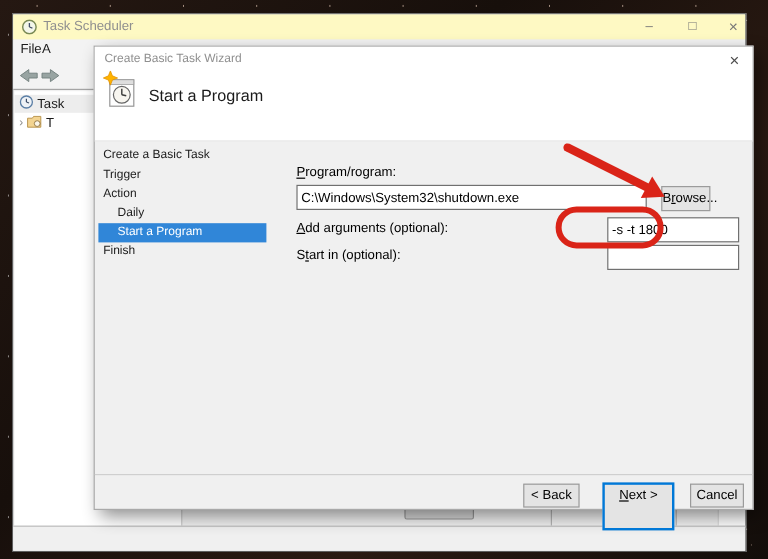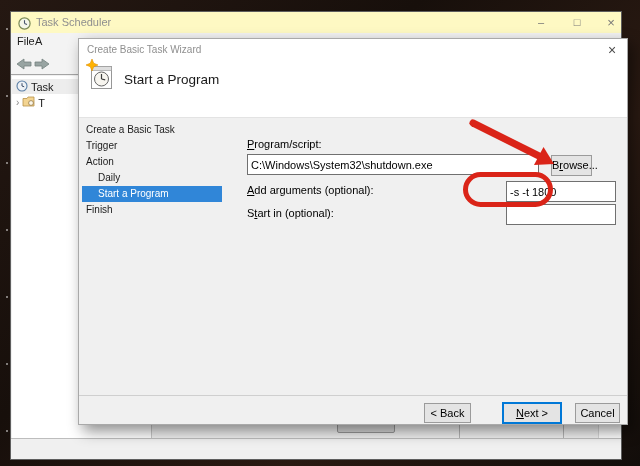--- a/index.html
+++ b/index.html
@@ -60,22 +60,22 @@
   .side-item.active { background:var(--selection_blue); color:#fff; }
   .flabel { position:absolute; font-size:11px; color:#000; }
   .u { text-decoration:underline; }
   .field { position:absolute; height:21px; border:1px solid #707070; background:#fff;
     font-family:"Liberation Sans", sans-serif; font-size:11px; color:#000; padding:0 3px; }
   .btn { position:absolute; background:#e4e4e4; border:1px solid #9b9b9b; font-size:11px;
     color:#000; text-align:center; font-family:"Liberation Sans", sans-serif; }
   .btn-browse { left:472px; top:116px; width:41px; height:21px; line-height:19px; }
   .dlg-footer-sep { position:absolute; left:0px; top:356px; width:100%; height:0;
     border-top:1px solid #cfcfcf; }
-  .btn-back { left:345px; top:364px; width:47px; height:20px; line-height:18px; }
-  .btn-next { left:423px; top:363px; width:60px; height:22px; line-height:18px;
+  .btn-back { left:357px; top:364px; width:47px; height:20px; line-height:18px; }
+  .btn-next { left:423px; top:363px; width:60px; height:40px; line-height:18px;
     border:2px solid var(--default_button_border); }
   .btn-cancel { left:496px; top:364px; width:45px; height:20px; line-height:18px; }
   
   .annotations { position:absolute; left:0; top:0; width:640px; height:466px;
     pointer-events:none; }
 </style>
 </head>
 <body style="--selection_blue: #3086d8; --default_button_border: #0078d7; --actions_header_blue: #a9c7e6; --annotation_red: #da2418;">
 
 <div class="canvas">
@@ -170,21 +170,21 @@
 
     <div class="sidebar">
       <div class="side-item">Create a Basic Task</div>
       <div class="side-item">Trigger</div>
       <div class="side-item">Action</div>
       <div class="side-item indent">Daily</div>
       <div class="side-item indent active">Start a Program</div>
       <div class="side-item">Finish</div>
     </div>
 
-    <span class="flabel" style="left:168px;top:99px;"><span></span><span class="u">P</span><span>rogram/script:</span></span>
+    <span class="flabel" style="left:168px;top:99px;"><span></span><span class="u">P</span><span>rogram/rogram:</span></span>
 
     <input class="field" style="left: 168px; top: 115px; width: 292px;" value="C:\Windows\System32\shutdown.exe">
 
     <div class="btn btn-browse"><span>B</span><span class="u">r</span><span>owse...</span></div>
 
     <span class="flabel" style="left:168px;top:145px;"><span></span><span class="u">A</span><span>dd arguments (optional):</span></span>
 
     <input class="field" style="left: 427px; top: 142px; width: 110px;" value="-s -t 1800">
 
     <span class="flabel" style="left:168px;top:168px;"><span>S</span><span class="u">t</span><span>art in (optional):</span></span>

